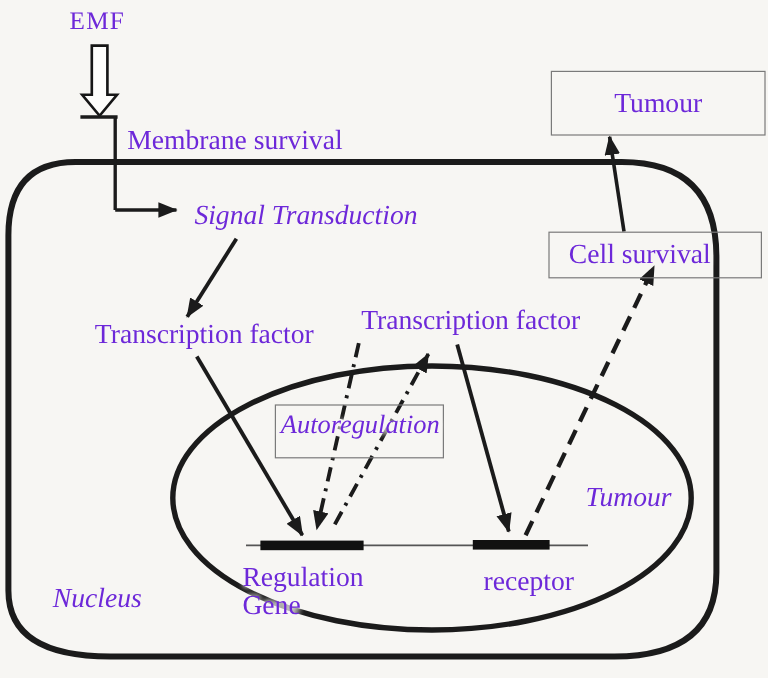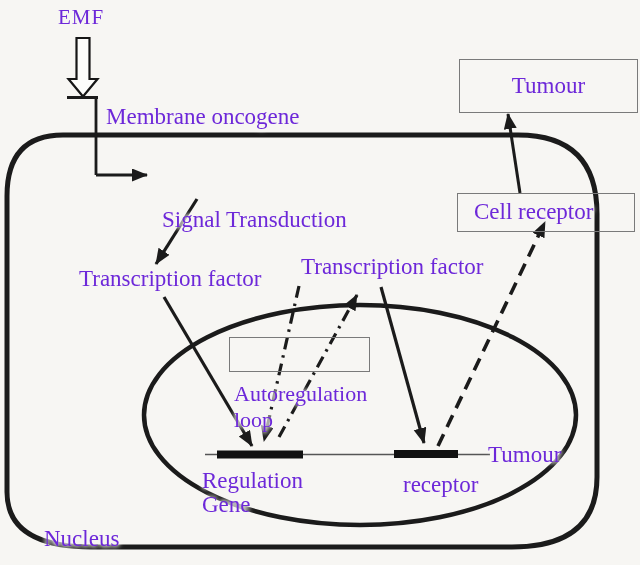--- a/index.html
+++ b/index.html
@@ -17,33 +17,33 @@
     background:transparent;
     box-sizing:border-box;
     display:flex;align-items:center;
   }
   .label{
     position:absolute;z-index:3;
     color:#6d28d9;font-size:23px;line-height:1.05;
     white-space:nowrap;
     text-shadow:0 0 4px #f7f6f3,0 0 4px #f7f6f3,0 0 6px #f7f6f3;
   }
-  .italic{margin-top:40px;}
+  .italic{font-style:italic;}
   #lbl-emf{left:58px;top:6px;font-size:21px;letter-spacing:1px;}
   #lbl-membrane-receptor{left:106px;top:105px;}
   #lbl-signal-transduction{left:162px;top:168px;}
   #lbl-tf-left{left:79px;top:267px;}
   #lbl-tf-right{left:301px;top:255px;}
   #lbl-nucleus{left:488px;top:403px;}
   #lbl-oncogene{left:403px;top:473px;}
   #lbl-cytosol{left:44px;top:487px;}
   #lbl-regulation-gene{left:202px;top:469px;width:111px;text-align:left;line-height:23.5px;z-index:3;position:absolute;}
   #box-tumour{left:459px;top:59px;width:179px;height:54px;justify-content:center;}
   #box-cell-survival{left:457px;top:193px;width:178px;height:39px;padding-left:16px;}
-  #box-autoregulation{left:229px;top:337px;width:141px;height:35px;align-items:flex-start;}
+  #box-autoregulation{left:229px;top:337px;width:141px;height:45px;align-items:flex-start;}
   .box .label{position:static;z-index:3;}
   #box-autoregulation .label{font-size:22px;line-height:26px;padding:3px 0 0 4px;}
   .multiline{display:block;}
 </style>
 </head>
 <body>
 
 <div id="stage">
 
   <svg class="layer" width="640" height="565" viewBox="0 0 640 565">
@@ -79,33 +79,32 @@
     <line x1="438" y1="446" x2="545" y2="222" stroke="#1b1b1b" stroke-width="3.6" stroke-dasharray="13 8" marker-end="url(#ah)"></line>
 
     <line x1="520" y1="193" x2="508" y2="114" stroke="#1b1b1b" stroke-width="3" marker-end="url(#ah)"></line>
   </svg>
 
   <div class="box" id="box-tumour">
     <span class="label">Tumour</span>
   </div>
 
   <div class="box" id="box-cell-survival">
-    <span class="label">Cell receptor</span>
+    <span class="label">Cell survival</span>
   </div>
 
   <div class="box" id="box-autoregulation">
     <span class="label italic">
       <span class="multiline">Autoregulation</span>
-      <span class="multiline">loop</span>
     </span>
   </div>
 
   <div class="label" id="lbl-emf">EMF</div>
 
-  <div class="label" id="lbl-membrane-receptor">Membrane oncogene</div>
+  <div class="label" id="lbl-membrane-receptor">Membrane survival</div>
 
   <div class="label italic" id="lbl-signal-transduction">Signal Transduction</div>
 
   <div class="label" id="lbl-tf-left">Transcription factor</div>
 
   <div class="label" id="lbl-tf-right">Transcription factor</div>
 
   <div class="label italic" id="lbl-nucleus">Tumour</div>
 
   <div class="label" id="lbl-regulation-gene">

